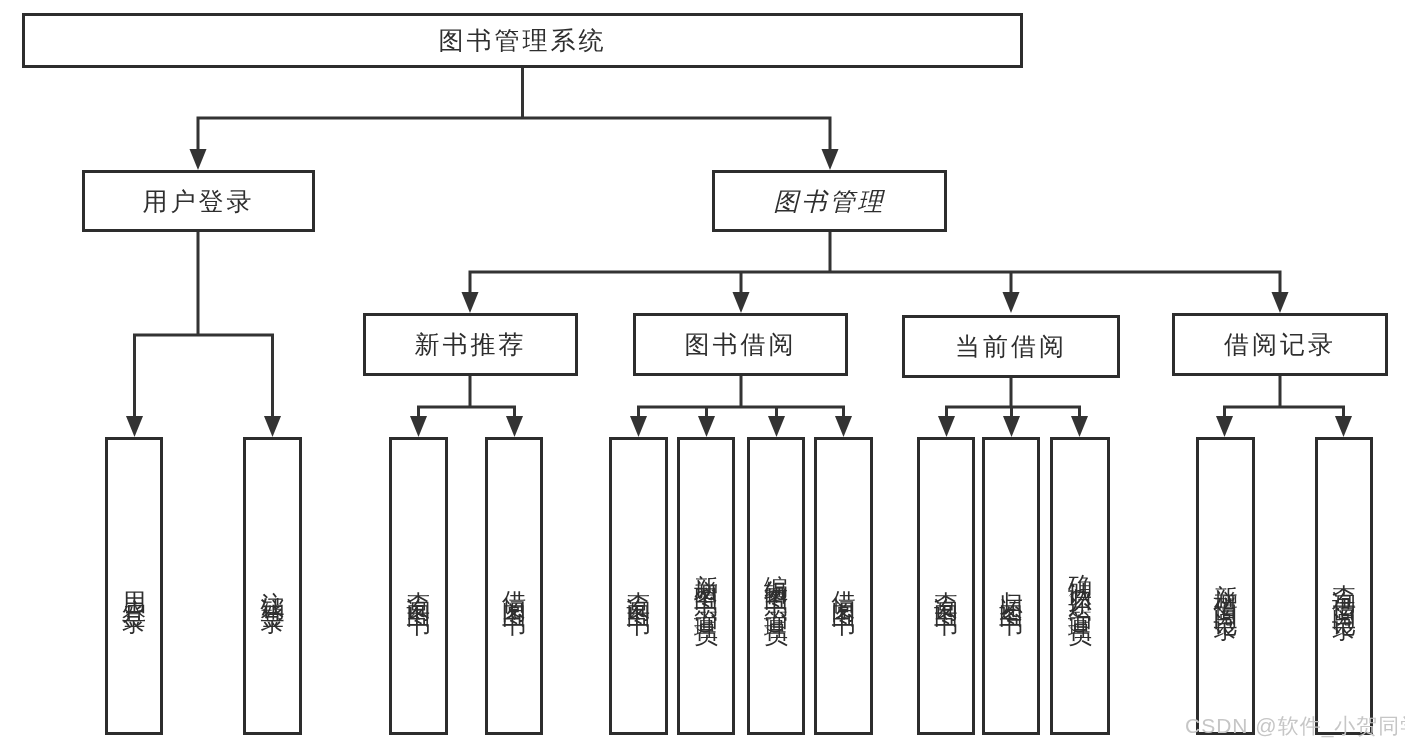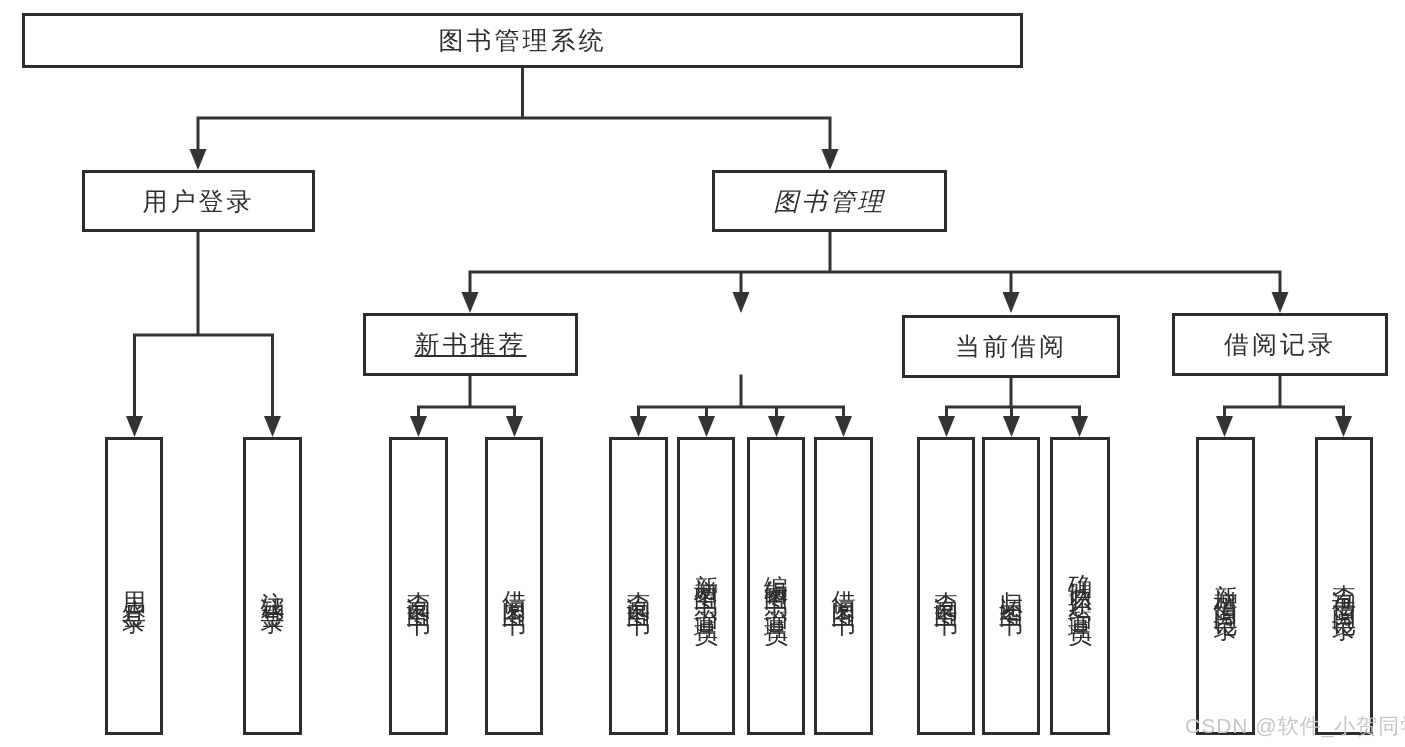--- a/index.html
+++ b/index.html
@@ -120,22 +120,25 @@
     <span class="label">图书管理系统</span>
   </div>
 
   <div class="node node-h" style="left:82px; top:170px; width:233px; height:62px;">
     <span class="label">用户登录</span>
   </div>
   <div class="node node-h" style="left:712px; top:170px; width:235px; height:62px;font-style:italic;">
     <span class="label">图书管理</span>
   </div>
 
-  <div class="node node-h" style="left:363px; top:313px; width:215px; height:63px;text-decoration:underline;">
+  <div class="node node-h" style="left:363px; top:313px; width:215px; height:63px;">
     <span class="label">新书推荐</span>
+  </div>
+  <div class="node node-h" style="left:633px; top:313px; width:215px; height:63px;">
+    <span class="label">图书借阅</span>
   </div>
   <div class="node node-h" style="left:902px; top:315px; width:218px; height:63px;">
     <span class="label">当前借阅</span>
   </div>
   <div class="node node-h" style="left:1172px; top:313px; width:216px; height:63px;">
     <span class="label">借阅记录</span>
   </div>
 
   <div class="node node-v" style="left:105px; top:437px; width:58px; height:298px;">
     <span class="label">用户登录</span>

